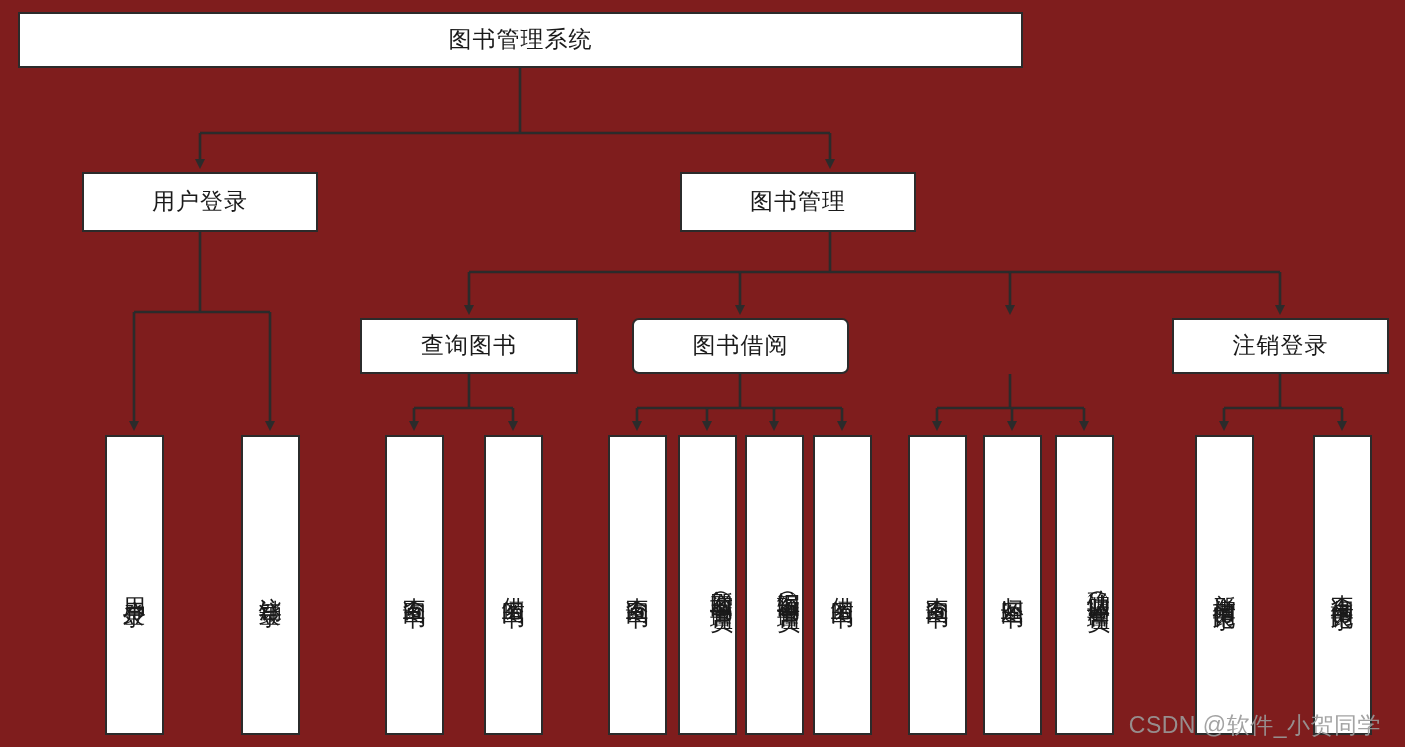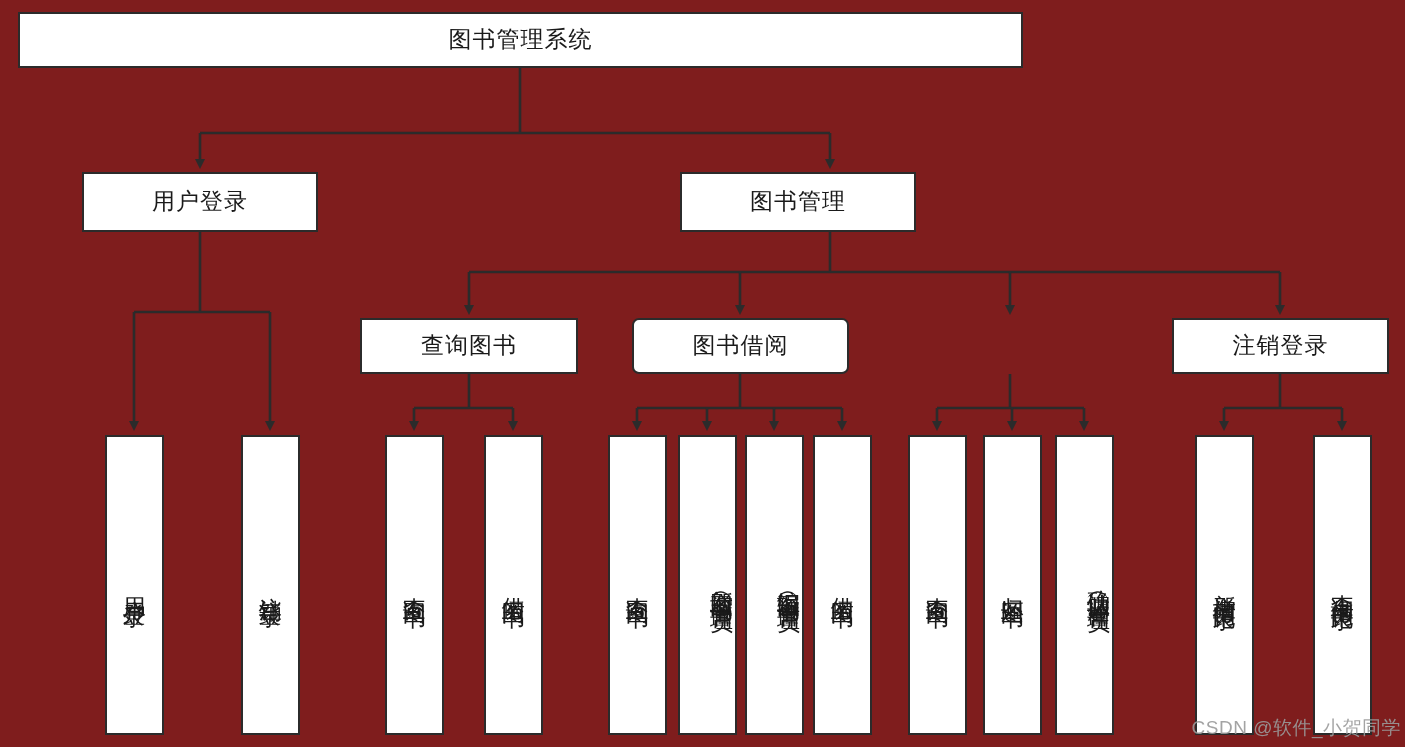--- a/index.html
+++ b/index.html
@@ -53,23 +53,23 @@
     justify-content: center;
   }
   .node.vert.centered {
     align-items: center;
   }
   .node-root {
     font-size: 25px;
   }
   .watermark {
     position: absolute;
-    right: 4px;
+    right: 24px;
     bottom: 6px;
-    font-size: 19px;
+    font-size: 23px;
     color: #9a9a9a;
     white-space: nowrap;
     letter-spacing: 0.5px;
     opacity: 0.9;
     text-align: center;
   }
 </style>
 </head>
 <body>
 

